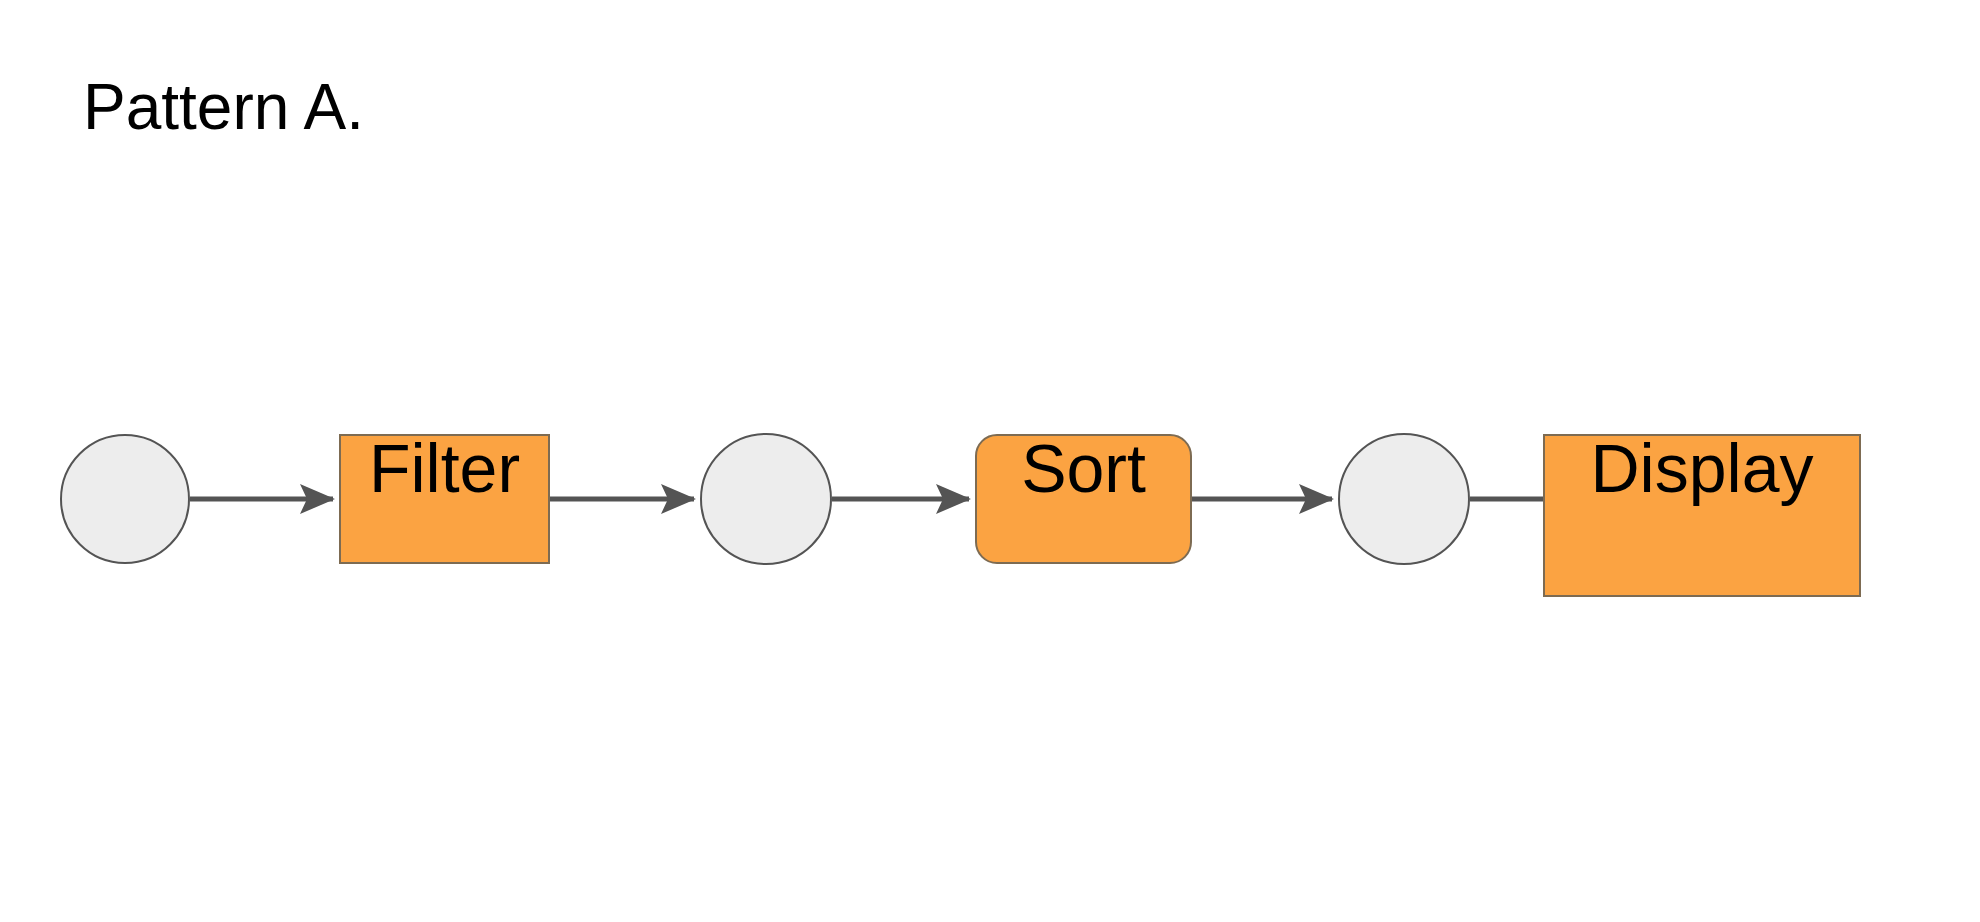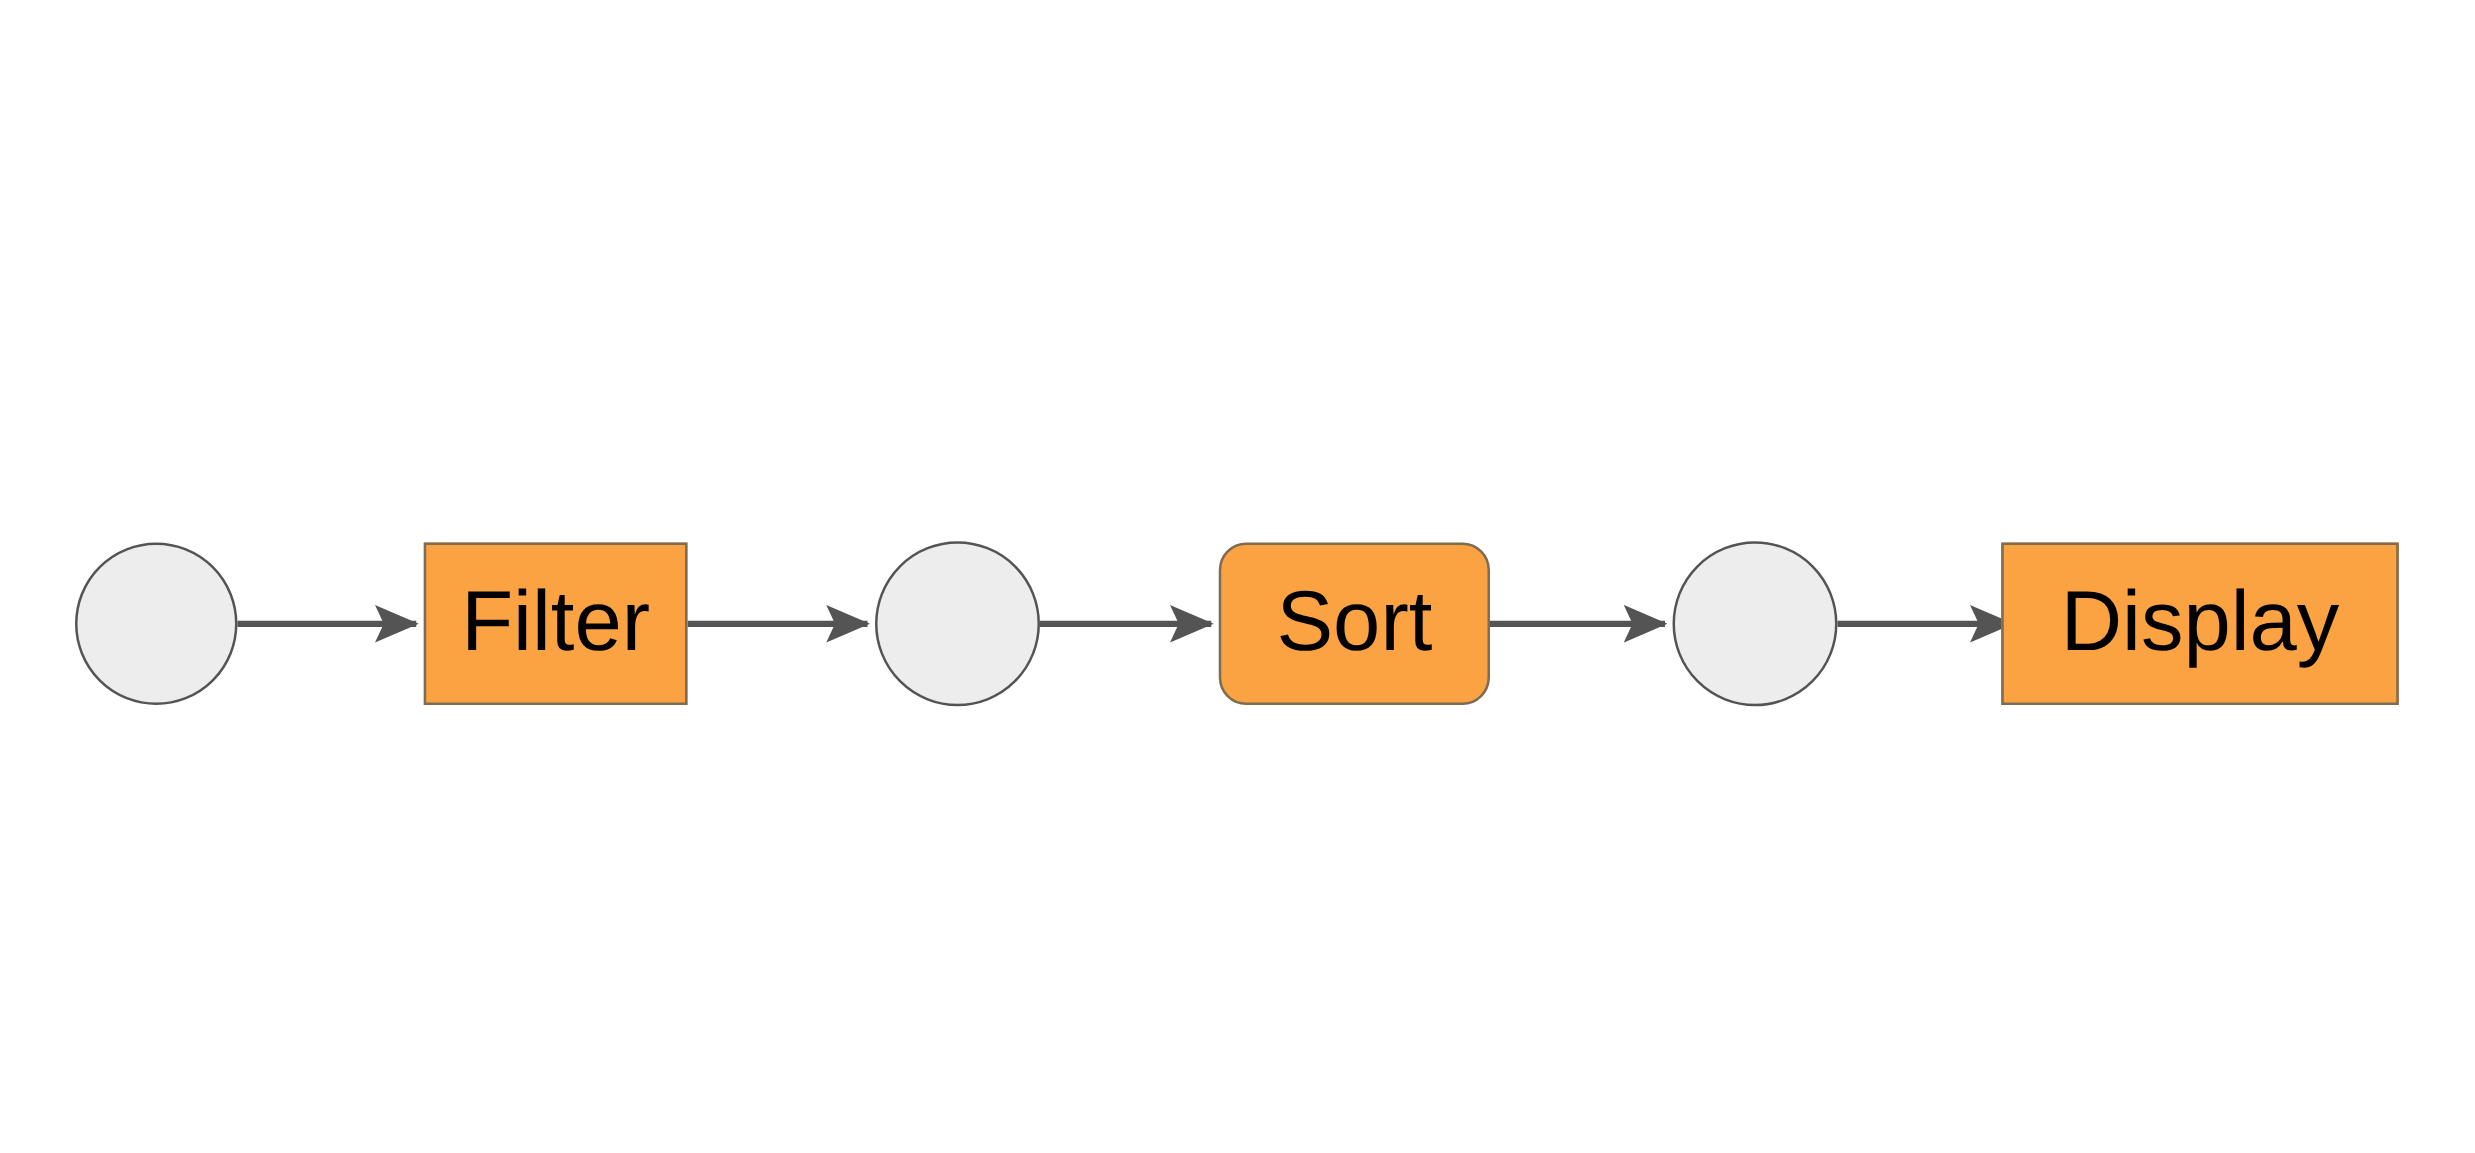--- a/index.html
+++ b/index.html
@@ -30,21 +30,20 @@
     font-size: 64px;
     line-height: 70px;
     color: #000000;
     white-space: nowrap;
     letter-spacing: 0px;
   }
   .node {
     position: absolute;
     box-sizing: border-box;
     display: flex;
-    align-items: center;
     justify-content: center;
   }
   .node-circle {
     border-radius: 50%;
     background: #ededed;
     border: 2px solid #545454;
   }
   .node-box {
     background: #fba342;
     border: 2px solid #7d6b52;
@@ -65,20 +64,21 @@
     width: 1980px;
     height: 922px;
     pointer-events: none;
   }
 </style>
 </head>
 <body>
 
 <div id="canvas">
 
+  <div class="diagram-title">Pattern A.</div>
 
   <svg class="edge-layer" viewBox="0 0 1980 922" width="1980" height="922" xmlns="http://www.w3.org/2000/svg">
     <defs>
       <marker id="arrowhead" markerWidth="7" markerHeight="6" refX="6.6" refY="3" orient="auto" markerUnits="strokeWidth">
         <path d="M0,0 L7,3 L0,6 L1.4,3 Z" fill="#545454"></path>
       </marker>
     </defs>
 
     <line x1="190" y1="499" x2="333" y2="499" stroke="#545454" stroke-width="5" marker-end="url(#arrowhead)"></line>
 
@@ -104,17 +104,17 @@
   </div>
 
   <div class="node node-box" style="left:975px; top:434px; width:217px; height:130px;border-radius:22px;">
     <span class="node-label">Sort</span>
   </div>
 
   <div class="node node-circle" style="left:1338px; top:433px; width:132px; height:132px;">
     <span class="node-label"></span>
   </div>
 
-  <div class="node node-box" style="left:1601px; top:434px; width:318px; height:130px;">
+  <div class="node node-box" style="left:1543px; top:434px; width:318px; height:163px;">
     <span class="node-label">Display</span>
   </div>
 
 </div>
 
 </body></html>

